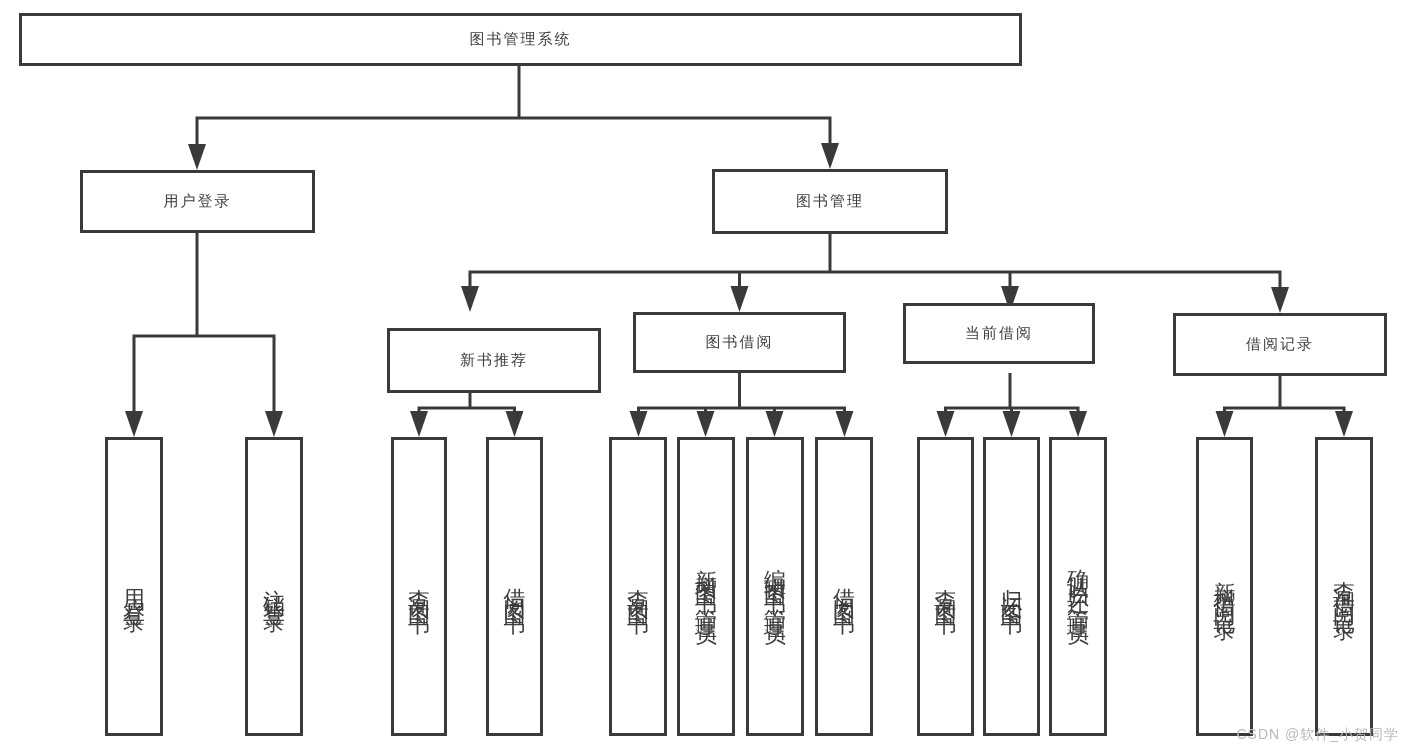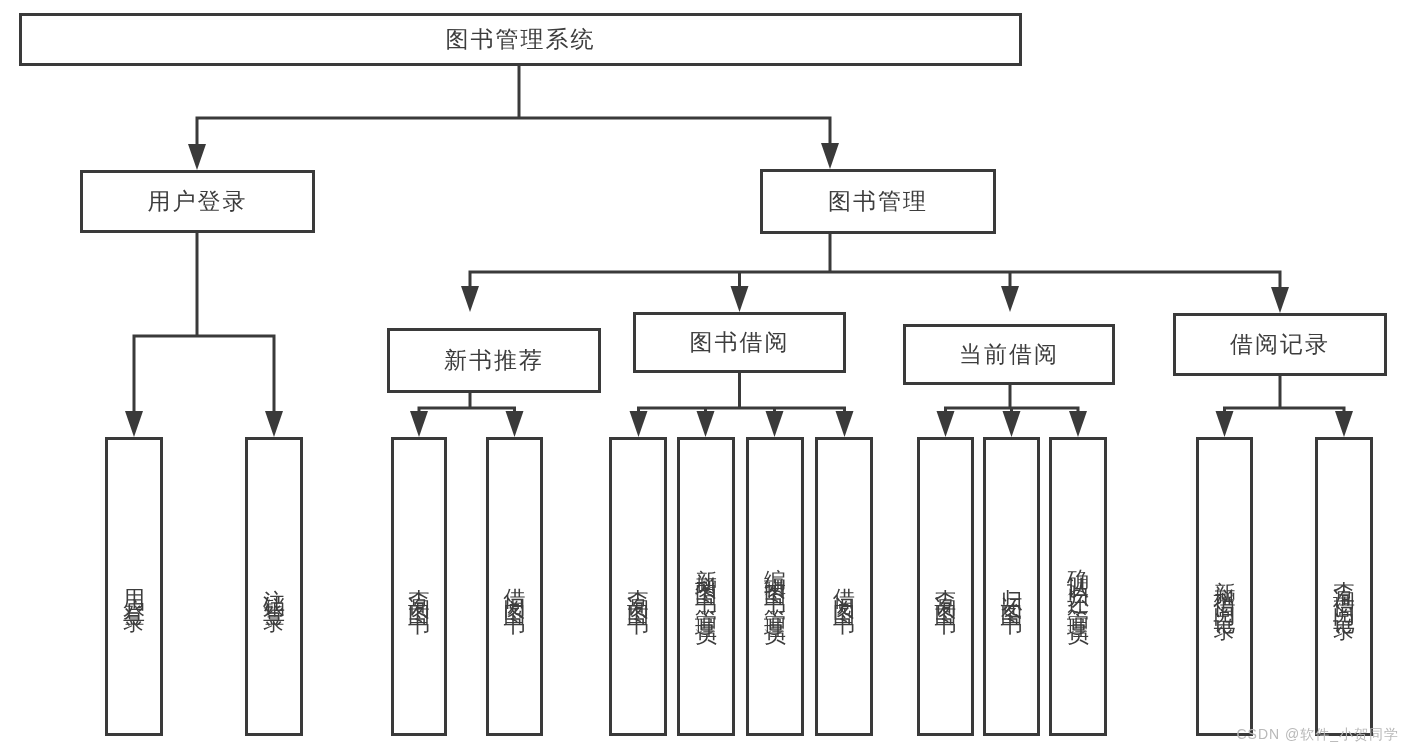--- a/index.html
+++ b/index.html
@@ -34,21 +34,21 @@
     fill: var(--line);
     stroke: none;
   }
   .hbox {
     position: absolute;
     border: 3px solid var(--box-border);
     background: var(--background);
     display: flex;
     align-items: center;
     justify-content: center;
-    font-size: 23px;
+    font-size: 15px;
     letter-spacing: 2px;
     color: var(--text);
   }
   .leaf {
     position: absolute;
     top: 437px;
     height: 299px;
     border: 3px solid var(--box-border);
     background: var(--background);
     display: flex;
@@ -136,25 +136,25 @@
       <line x1="1280" y1="376" x2="1280" y2="408"></line>
       <polyline points="1224.5,414 1224.5,408 1344,408 1344,414"></polyline>
       <polygon points="1215.5,411 1233.5,411 1224.5,437"></polygon>
       <polygon points="1335,411 1353,411 1344,437"></polygon>
     </g>
   </svg>
 
   <div class="hbox" style="left:19px; top:13px; width:1003px; height:53px;">图书管理系统</div>
 
   <div class="hbox" style="left:80px; top:170px; width:235px; height:63px;">用户登录</div>
-  <div class="hbox" style="left:712px; top:169px; width:236px; height:65px;margin-left:48px;">图书管理</div>
+  <div class="hbox" style="left:712px; top:169px; width:236px; height:65px;">图书管理</div>
 
   <div class="hbox" style="left:363px; top:328px; width:214px; height:65px;margin-left:24px;">新书推荐</div>
   <div class="hbox" style="left:633px; top:312px; width:213px; height:61px;text-align:right;">图书借阅</div>
-  <div class="hbox" style="left:903px; top:324px; width:212px; height:61px;">当前借阅</div>
+  <div class="hbox" style="left:903px; top:303px; width:192px; height:61px;">当前借阅</div>
   <div class="hbox" style="left:1173px; top:313px; width:214px; height:63px;">借阅记录</div>
 
   <div class="leaf" style="left:105px; width:58px;">
     <span>用户登录</span>
   </div>
   <div class="leaf" style="left:245px; width:58px;">
     <span>注销登录</span>
   </div>
 
   <div class="leaf" style="left:391px; width:56px;">

